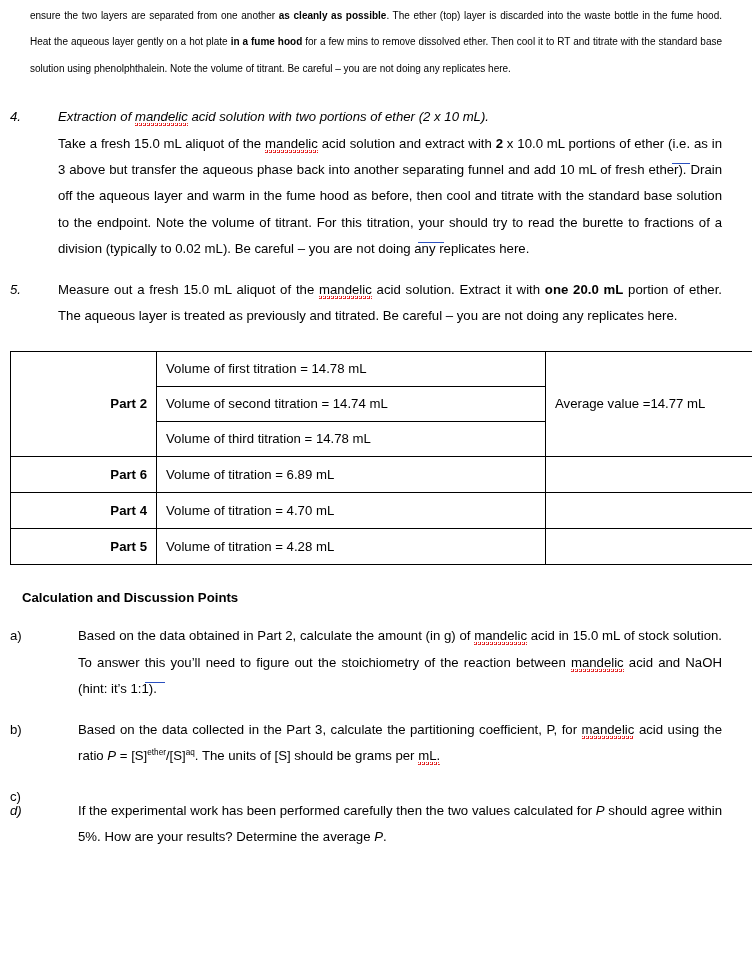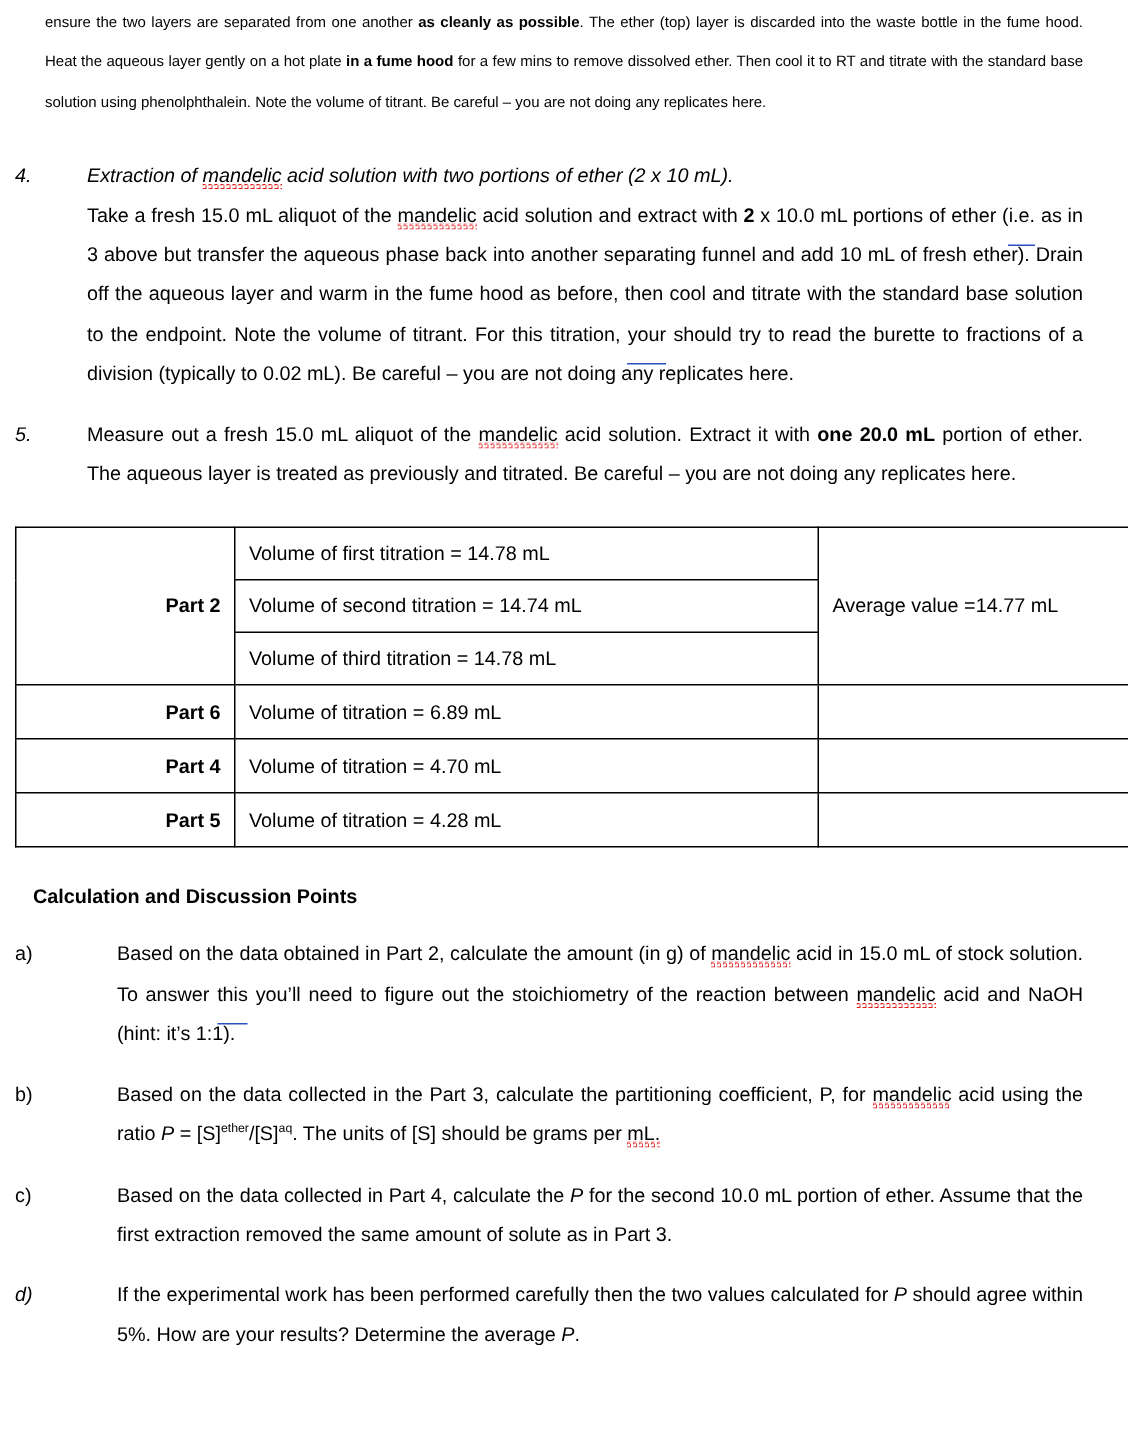--- a/index.html
+++ b/index.html
@@ -217,21 +217,20 @@
 
     <div class="alpha-item">
       <span class="marker">b)</span>
       <span><span>Based on the data collected in the Part 3, calculate the partitioning coefficient, P, for </span><span class="sp">mandelic</span><span> acid using the ratio </span><i>P</i><span> = [S]</span><sup>ether</sup><span>/[S]</span><sup>aq</sup><span>.  The units of [S] should be grams per </span><span class="sp">mL.</span></span>
     </div>
 
     <div class="spacer-sm"></div>
 
     <div class="alpha-item">
       <span class="marker">c)</span>
-      <span><span>Based on the data collected in Part 4, calculate the </span><i>P</i><span> for the second 10.0 mL portion of ether. Assume that the first extraction removed the same amount of solute as in Part 3.</span></span>
     </div>
 
     <div class="spacer-sm"></div>
 
     <div class="alpha-item">
       <span class="marker ital">d)</span>
       <span><span>If the experimental work has been performed carefully then the two values calculated for </span><i>P</i><span> should agree within 5%.  How are your results?  Determine the average </span><i>P</i><span>.</span></span>
     </div>
 
   </div>

